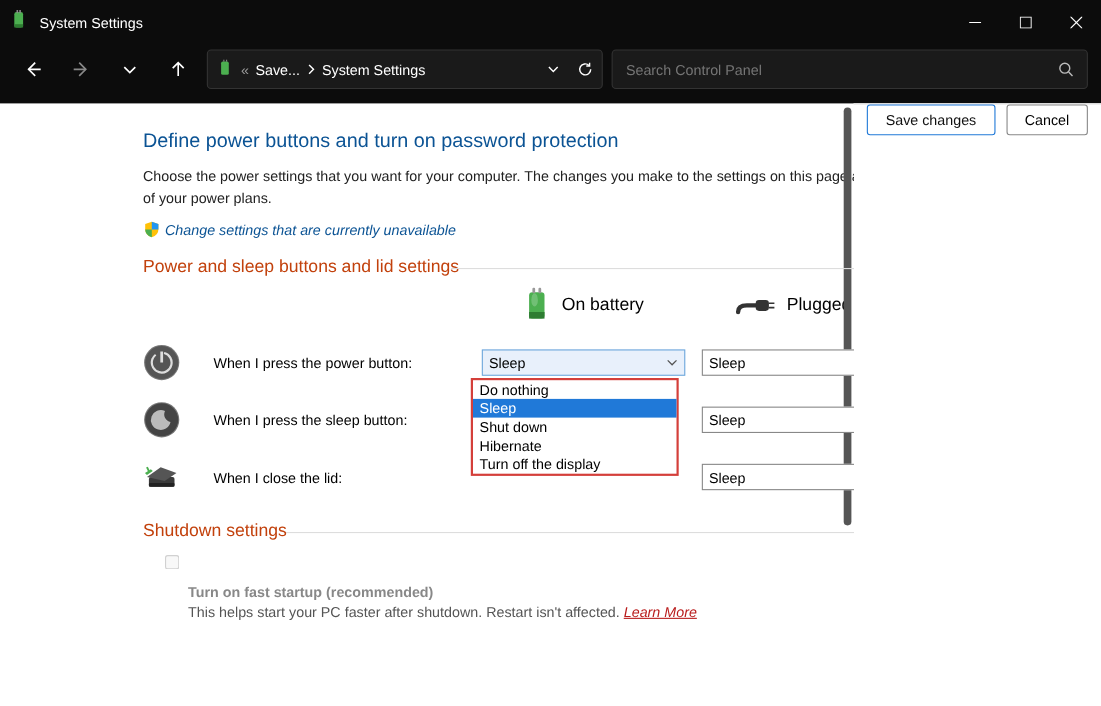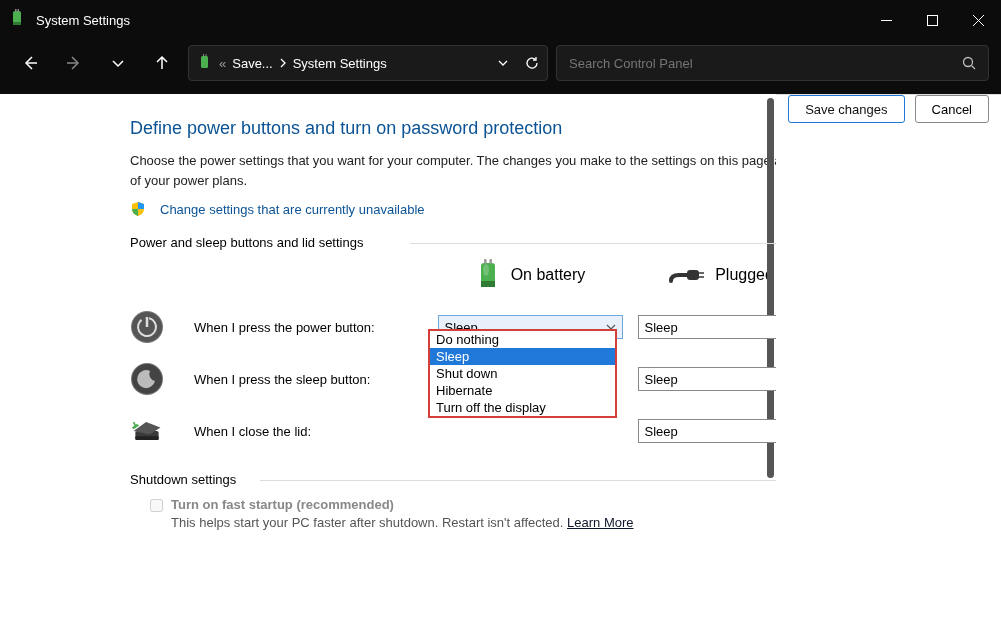--- a/index.html
+++ b/index.html
@@ -24,46 +24,46 @@
     .search-bar input { flex: 1; background: transparent; border: none; outline: none; color: #fca5a5; font-size: 13px; }
     .search-bar .search-ic { color: #bbb; }
 
     
     .content-wrap { background: #fff; width: 100%; height: calc(642px - 40px - 54px); position: relative; display: flex; flex-direction: row; }
     .content-scroll { flex: 1; overflow-y: auto; padding: 24px 0 0 0; position: relative; }
     .content-inner { width: 720px; margin-left: 130px; }
 
     .page-title { color: #0b5394; font-size: 18px; font-weight: 400; margin-bottom: 12px; }
     .page-desc { font-size: 13px; color: #222; line-height: 1.55; margin-bottom: 10px; }
-    .change-link-row { display: flex; align-items: center; gap: 14px; margin-bottom: 18px; }
+    .change-link-row { display: flex; align-items: center; gap: 4px; margin-bottom: 18px; font-style: italic; }
     .shield-icon { width: 16px; height: 16px; }
     .change-link { color: #0b5394; font-size: 13px; cursor: pointer; }
 
-    .section-header { font-size: 13px; color: #000000; position: relative; margin-bottom: 8px; }
+    .section-header { font-size: 16px; color: #c2410c; position: relative; margin-bottom: 8px; }
     .section-header::after { content: ""; position: absolute; left: 280px; right: 0; top: 50%; height: 1px; background: #ddd; }
     .section-header.short::after { left: 130px; }
 
     .power-grid { display: grid; grid-template-columns: 60px 240px 200px 200px; align-items: center; row-gap: 18px; margin-bottom: 24px; }
     .col-header { display: flex; align-items: center; gap: 10px; font-size: 16px; justify-content: center; }
     .row-label { font-size: 13px; padding-left: 4px; }
     .row-icon { width: 34px; height: 34px; display: flex; align-items: center; justify-content: center; }
 
     .dropdown { position: relative; width: 185px; height: 24px; border: 1px solid #888; background: #fff; display: flex; align-items: center; padding: 0 6px; font-size: 13px; cursor: pointer; margin: 0 auto; }
     .dropdown.active { background: #e8f0fb; border: 1px solid #6fa8dc; }
     .dropdown .chev { margin-left: auto; }
-    .dropdown-list { position: absolute; top: 14px; left: -2px; width: 189px; background: #fff; border: 2px solid #d43f3a; z-index: 10; }
+    .dropdown-list { position: absolute; top: 26px; left: -2px; width: 189px; background: #fff; border: 2px solid #d43f3a; z-index: 10; }
     .dropdown-list .opt { padding: 1px 6px; font-size: 13px; cursor: pointer; }
     .dropdown-list .opt.sel { background: #2079d8; color: #fff; }
 
     .checkbox-row { display: flex; align-items: flex-start; gap: 8px; margin-left: 20px; margin-top: 10px; font-size: 13px; }
     .checkbox-row input { margin-top: 2px; }
-    .checkbox-row .cb-body { display: flex; flex-direction: column; }
+    .checkbox-row .cb-body { display: flex; flex-direction: column; margin-top: 28px; }
     .checkbox-row .cb-label { font-weight: 600; color: #888; }
     .checkbox-row .cb-desc { color: #555; margin-top: 3px; }
-    .learn-more { color: #0f172a; text-decoration: underline; cursor: pointer; }
+    .learn-more { color: #b91c1c; text-decoration: underline; cursor: pointer; font-style: italic; }
 
     
     .footer { height: 40px; border-top: 1px solid #ddd; display: flex; align-items: flex-start; justify-content: flex-end; padding: 0 12px; gap: 10px; background: #fff; }
     .footer .btn { height: 28px; padding: 0 16px; font-size: 13px; background: #fff; border: 1px solid #888; border-radius: 3px; cursor: pointer; }
     .footer .btn.primary { border: 1.5px solid #2079d8; color: #111; }
 
     
     .scroll-track { position: absolute; right: 2px; top: 4px; width: 7px; height: 380px; background: #555; border-radius: 4px; }
 
     

